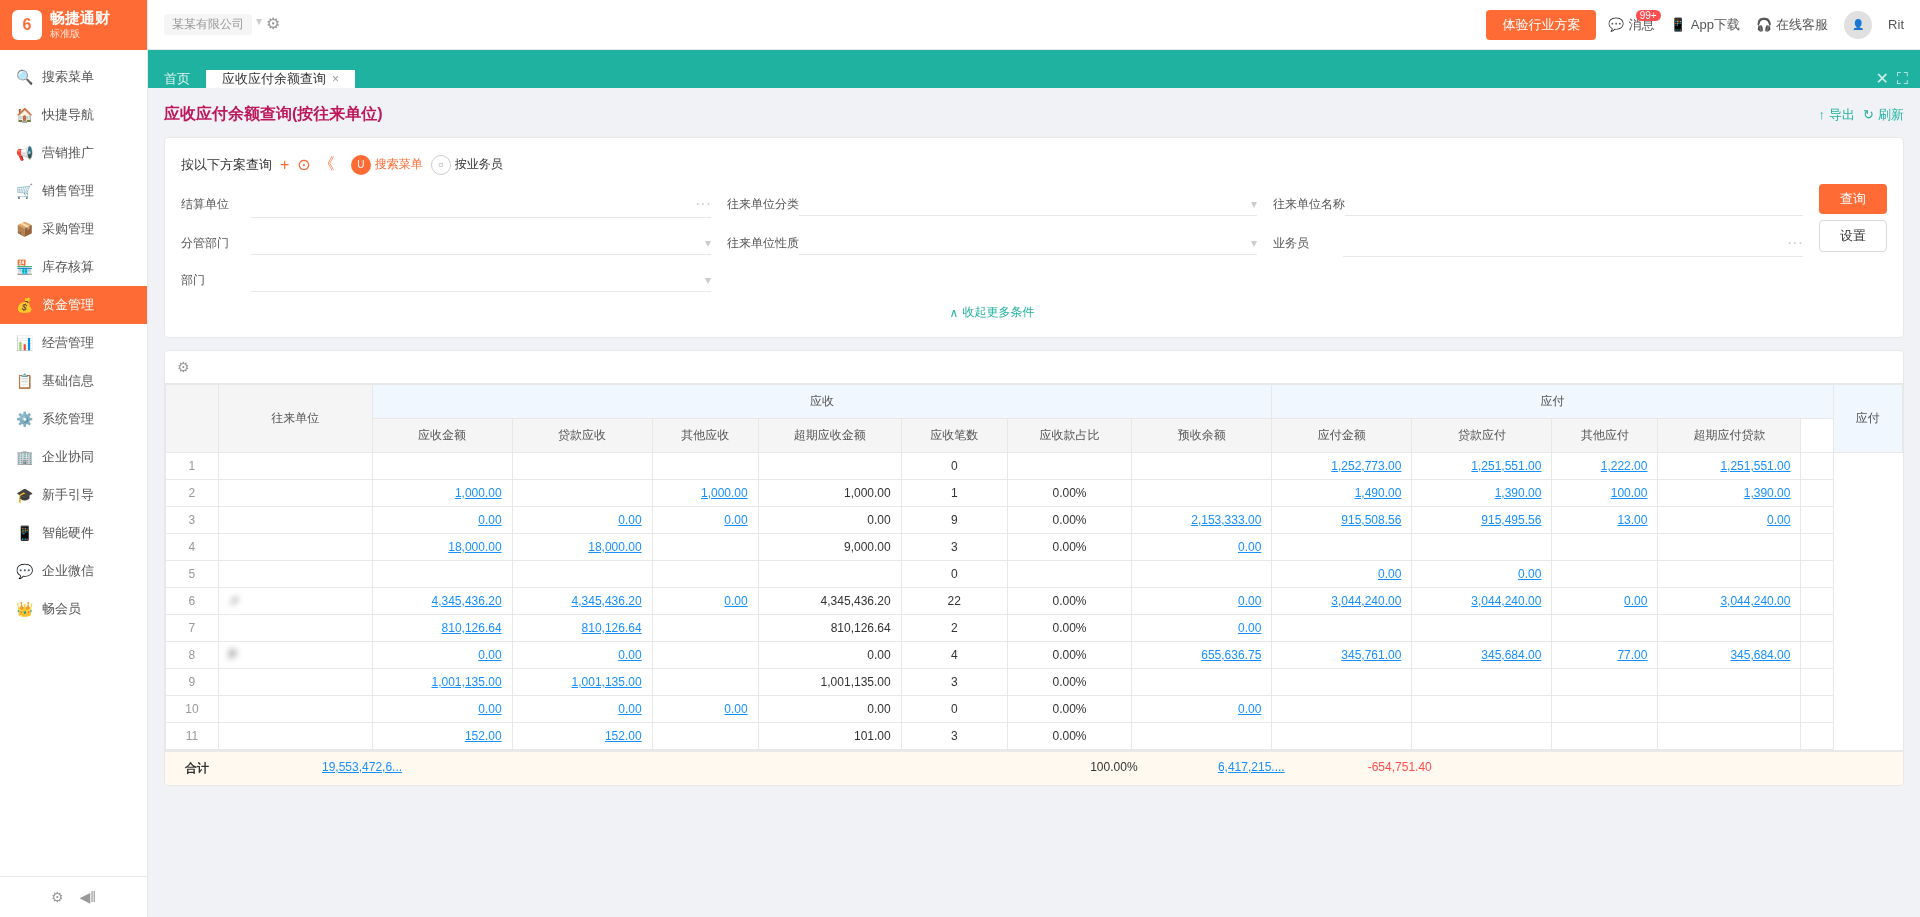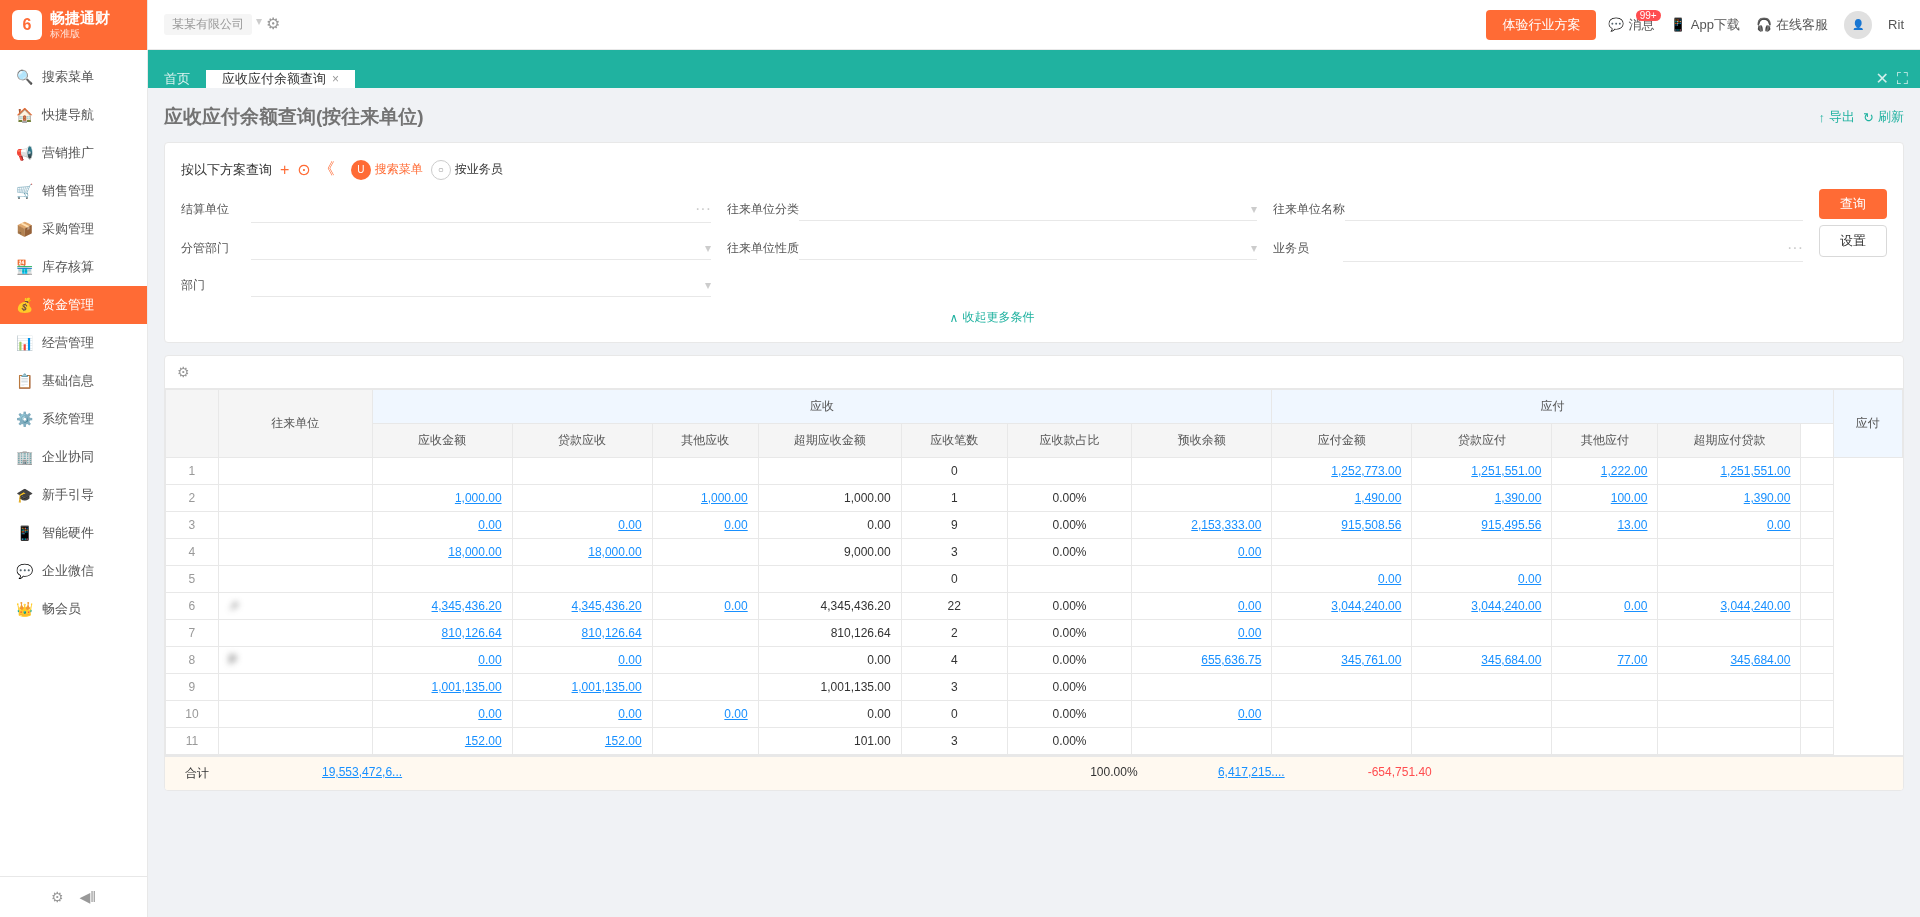--- a/index.html
+++ b/index.html
@@ -77,21 +77,21 @@
       background: #f0f2f5; overflow-y: auto;
     }
 
     .page-container { padding: 16px; }
 
     
     .page-header {
       display: flex; align-items: center; justify-content: space-between;
       margin-bottom: 12px;
     }
-    .page-title { font-size: 19px; font-weight: bold; color: #737373; }
+    .page-title { font-size: 16px; font-weight: bold; color: #be185d; }
     .page-actions { display: flex; gap: 8px; align-items: center; }
     .action-btn {
       display: flex; align-items: center; gap: 4px; color: #20b2a0;
       cursor: pointer; font-size: 13px; background: none; border: none;
     }
 
     
     .query-area {
       background: #fff; border-radius: 4px; padding: 16px;
       margin-bottom: 12px; border: 1px solid #e8e8e8;
@@ -598,21 +598,21 @@
       <td class=""></td>
       <td class=""></td>
       <td class=""></td>
       <td></td>
     </tr>
             </tbody>
         </table>
       </div>
 
       <div class="table-footer">
-        <div style="min-width:80px; font-weight:normal; padding: 0 10px;">合计</div>
+        <div style="min-width:80px; font-weight:bold; padding: 0 10px;">合计</div>
         <div style="flex:1; display:flex; justify-content:space-between; padding: 0 10px;">
           <span class="footer-cell link">19,553,472,6...</span>
           <span class="footer-cell"></span>
           <span class="footer-cell"></span>
           <span class="footer-cell"></span>
           <span class="footer-cell"></span>
           <span class="footer-cell">100.00%</span>
           <span class="footer-cell link">6,417,215....</span>
           <span class="footer-cell negative">-654,751.40</span>
           <span class="footer-cell"></span>

